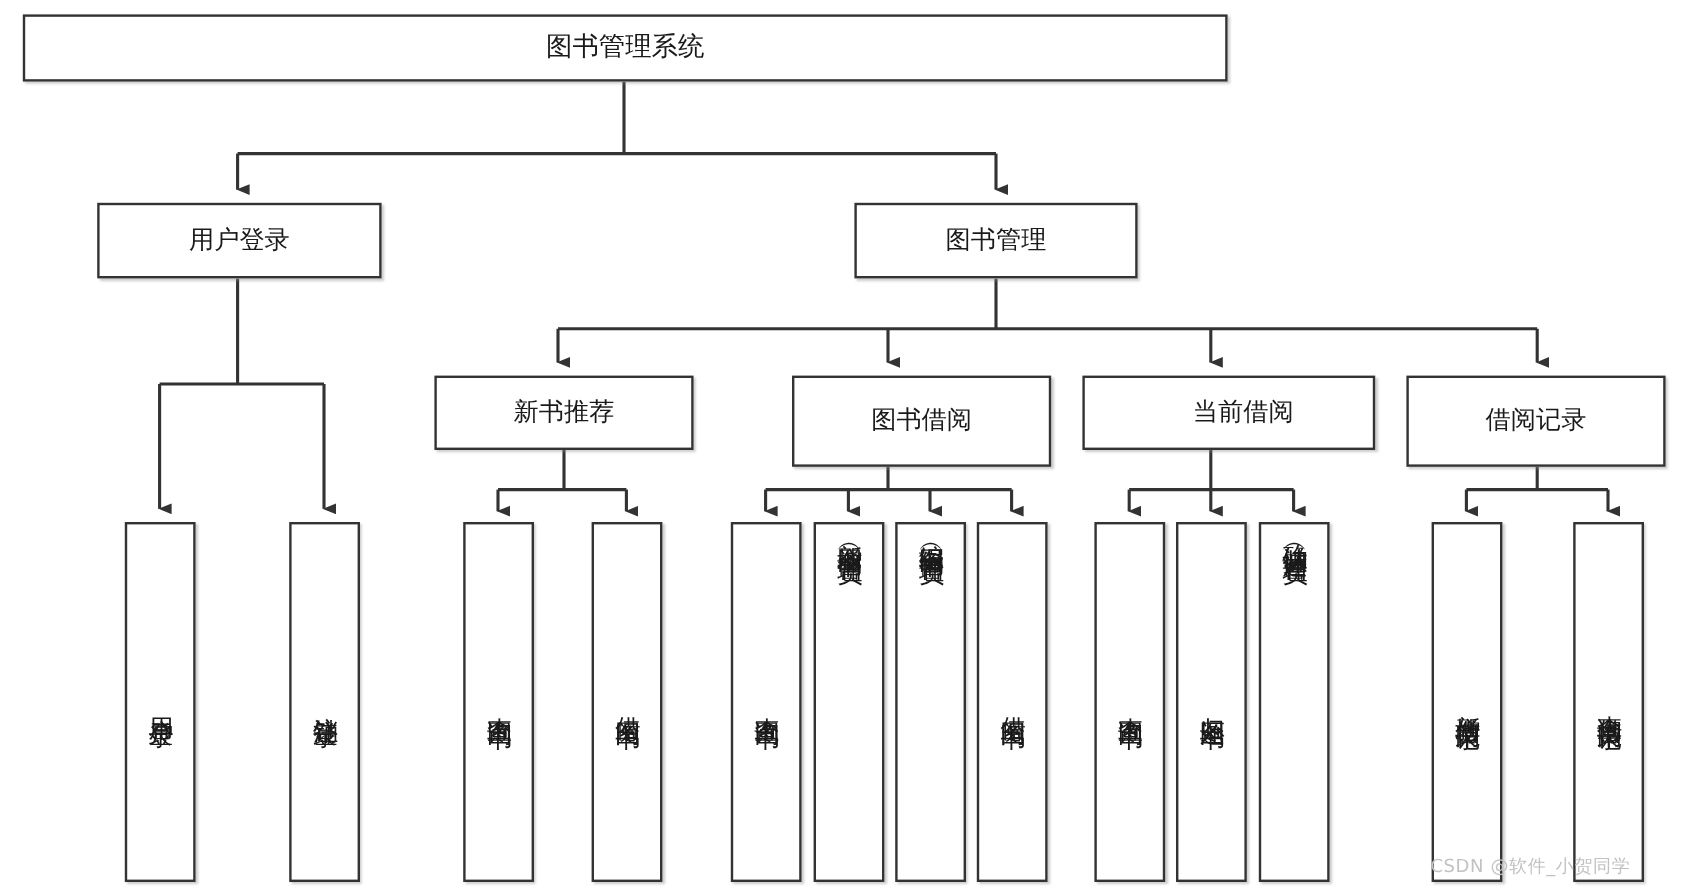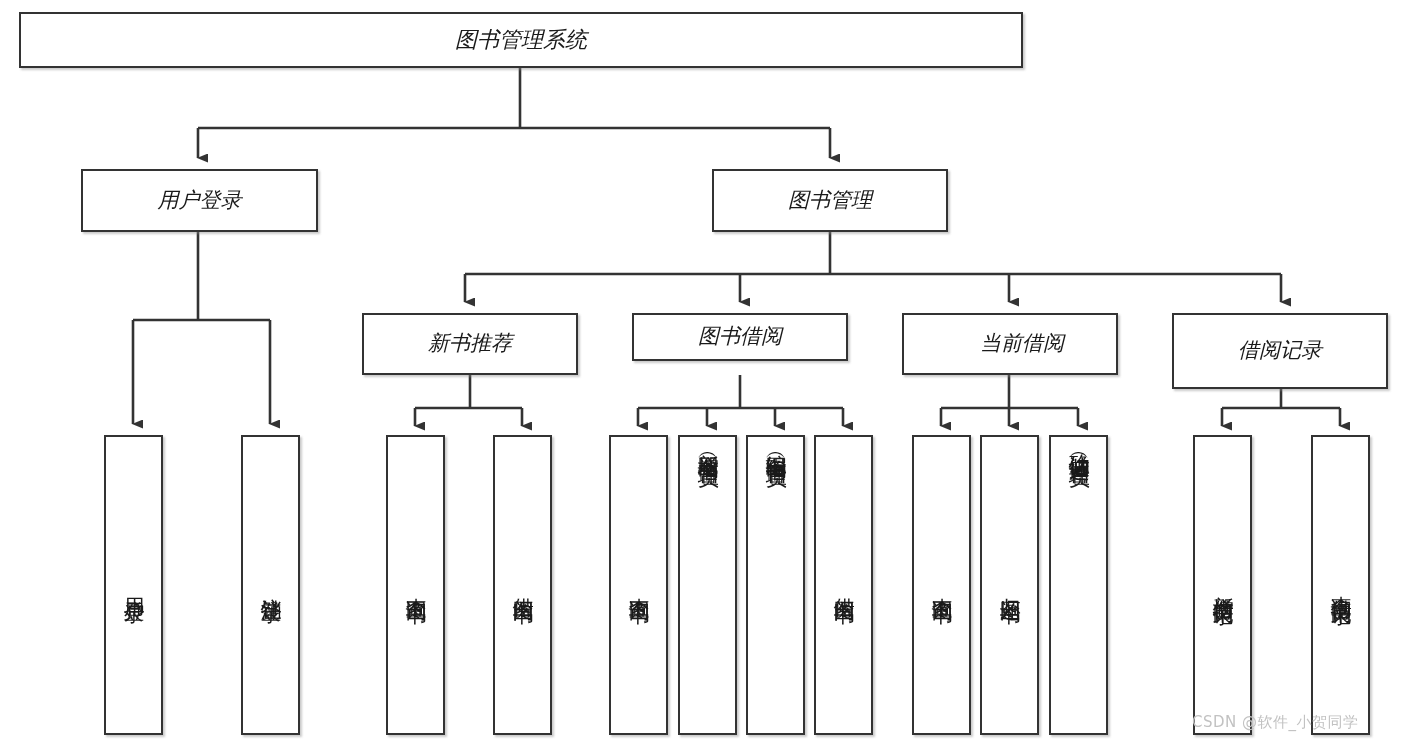--- a/index.html
+++ b/index.html
@@ -39,21 +39,20 @@
     overflow: hidden;
   }
   .node-label {
     color: #1a1a1a;
     line-height: 1.12;
     text-align: center;
     white-space: nowrap;
   }
   .node.horizontal .node-label {
     font-size: 21px;
-    font-style: italic;
   }
   .node.root .node-label {
     font-size: 22px;
   }
   .node.vertical {
     align-items: flex-start;
     padding-top: 0;
   }
   .node.vertical .node-label {
     writing-mode: vertical-rl;
@@ -142,24 +141,24 @@
   <div class="node horizontal" style="left:81px; top:169px; width:237px; height:63px;">
     <span class="node-label">用户登录</span>
   </div>
   <div class="node horizontal" style="left:362px; top:313px; width:216px; height:62px;">
     <span class="node-label">新书推荐</span>
   </div>
 
   <div class="node horizontal" style="left:712px; top:169px; width:236px; height:63px;">
     <span class="node-label">图书管理</span>
   </div>
-  <div class="node horizontal" style="left:632px; top:313px; width:216px; height:48px;">
+  <div class="node horizontal" style="left:660px; top:313px; width:216px; height:76px;">
     <span class="node-label">图书借阅</span>
   </div>
-  <div class="node horizontal" style="left:902px; top:313px; width:216px; height:62px;padding-left:24px;">
+  <div class="node horizontal" style="left:902px; top:313px; width:244px; height:62px;padding-left:24px;">
     <span class="node-label">当前借阅</span>
   </div>
   <div class="node horizontal" style="left:1172px; top:313px; width:216px; height:76px;">
     <span class="node-label">借阅记录</span>
   </div>
 
   <div class="node vertical mid" style="left:104px; top:435px; width:59px; height:300px;">
     <span class="node-label">用户登录</span>
   </div>
   <div class="node vertical mid" style="left:241px; top:435px; width:59px; height:300px;">

